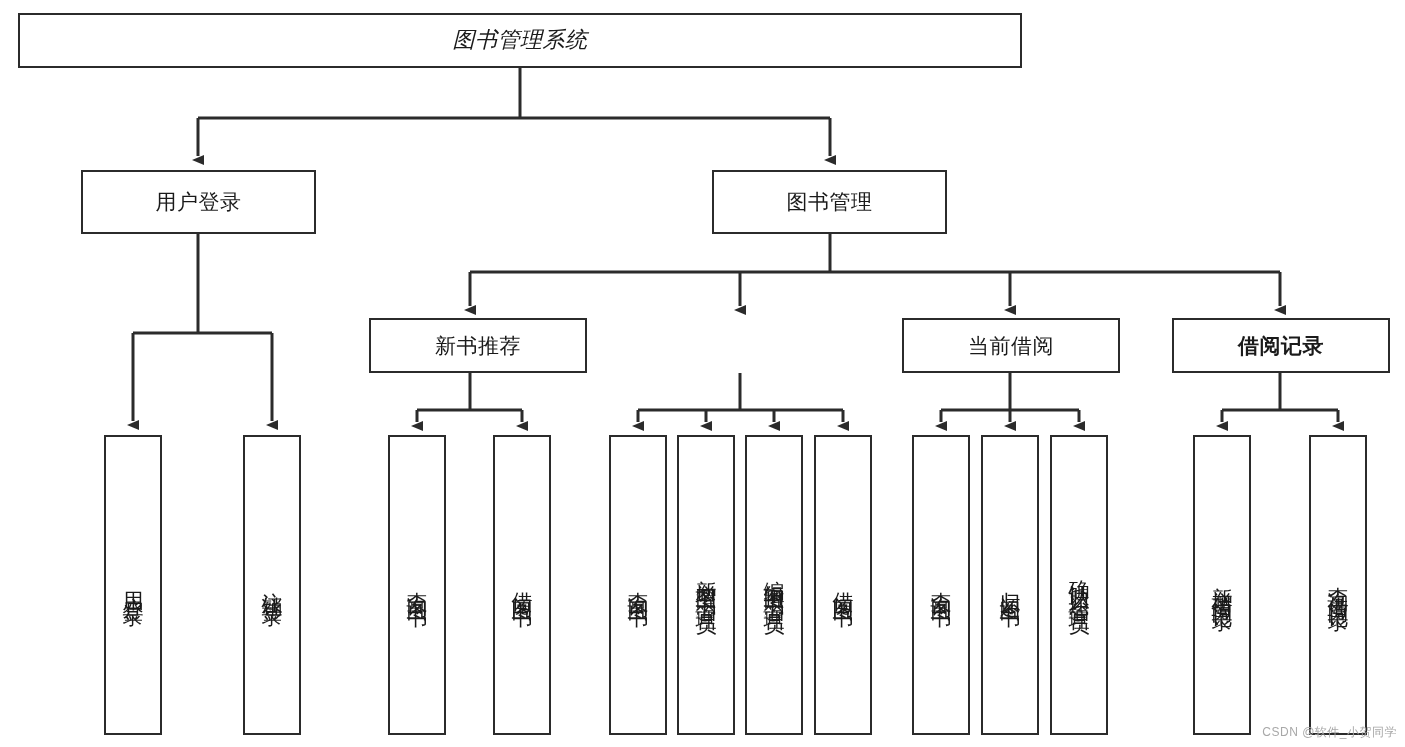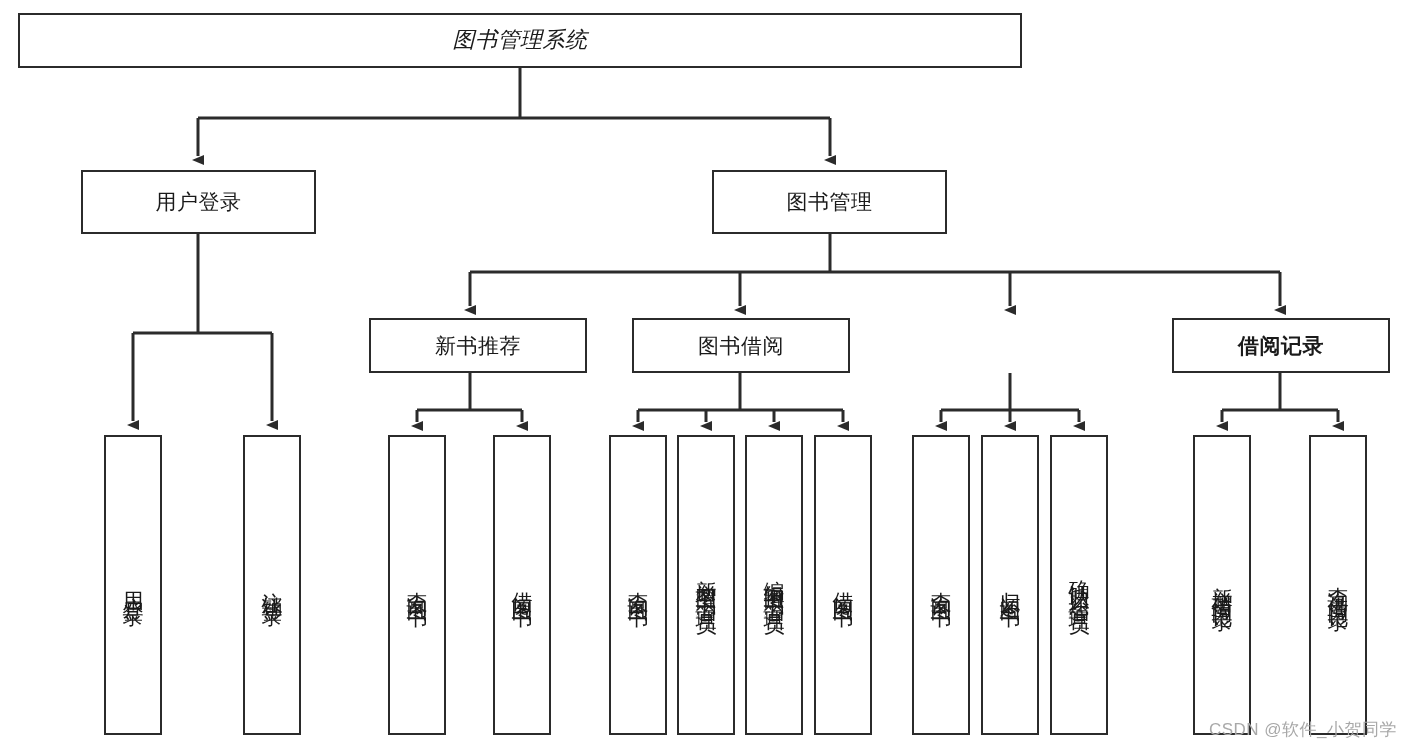--- a/index.html
+++ b/index.html
@@ -56,21 +56,21 @@
     font-size: 21px;
     letter-spacing: 5px;
     line-height: 1.05;
     display: block;
     max-height: 100%;
   }
   .watermark {
     position: absolute;
     right: 8px;
     bottom: 6px;
-    font-size: 17px;
+    font-size: 12px;
     color: #a8a8a8;
     letter-spacing: 0.5px;
     white-space: nowrap;
   }
 </style>
 </head>
 <body>
 
 <div id="canvas">
 
@@ -131,22 +131,22 @@
   <div class="node node-h" style="left:81px; top:170px; width:235px; height:64px;">
     <span class="label">用户登录</span>
   </div>
   <div class="node node-h" style="left:712px; top:170px; width:235px; height:64px;">
     <span class="label">图书管理</span>
   </div>
 
   <div class="node node-h" style="left:361px; top:318px; width:218px; height:55px;margin-left:8px;">
     <span class="label">新书推荐</span>
   </div>
-  <div class="node node-h" style="left:632px; top:318px; width:218px; height:55px;">
-    <span class="label">图书借阅</span>
+  <div class="node node-h" style="left:902px; top:318px; width:218px; height:55px;">
+    <span class="label">当前借阅</span>
   </div>
   <div class="node node-h" style="left:1172px; top:318px; width:218px; height:55px;font-weight:bold;">
     <span class="label">借阅记录</span>
   </div>
 
   <div class="node node-v" style="left:104px; top:435px; width:58px; height:300px;">
     <span class="label">用户登录</span>
   </div>
   <div class="node node-v" style="left:243px; top:435px; width:58px; height:300px;">
     <span class="label">注销登录</span>

